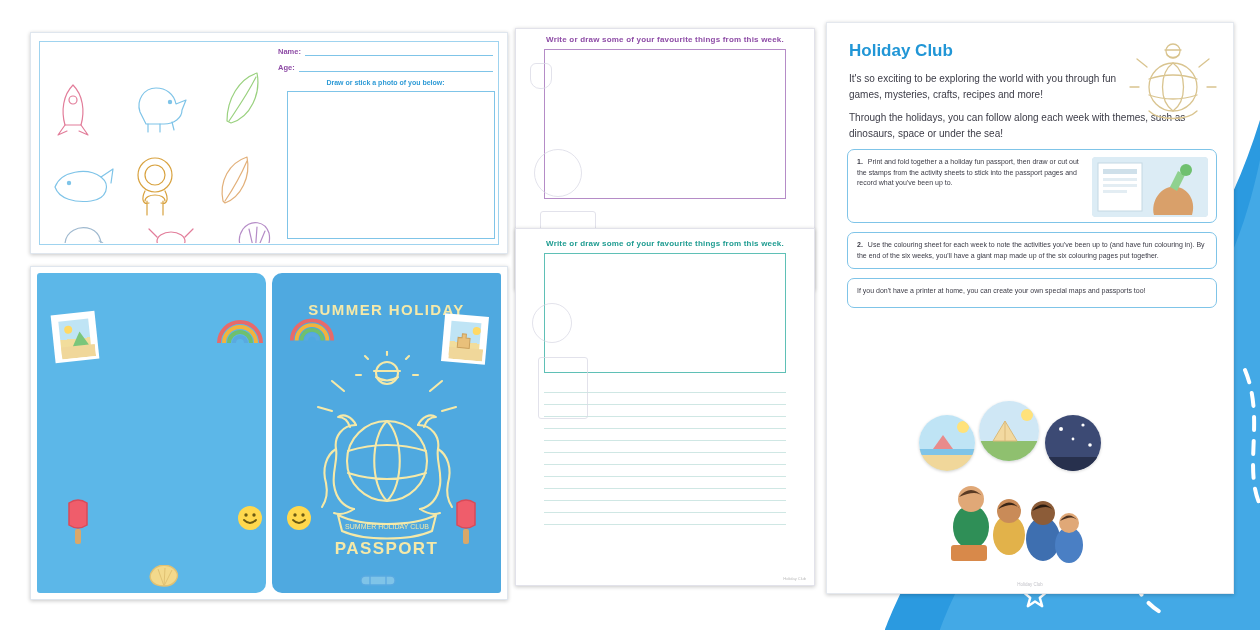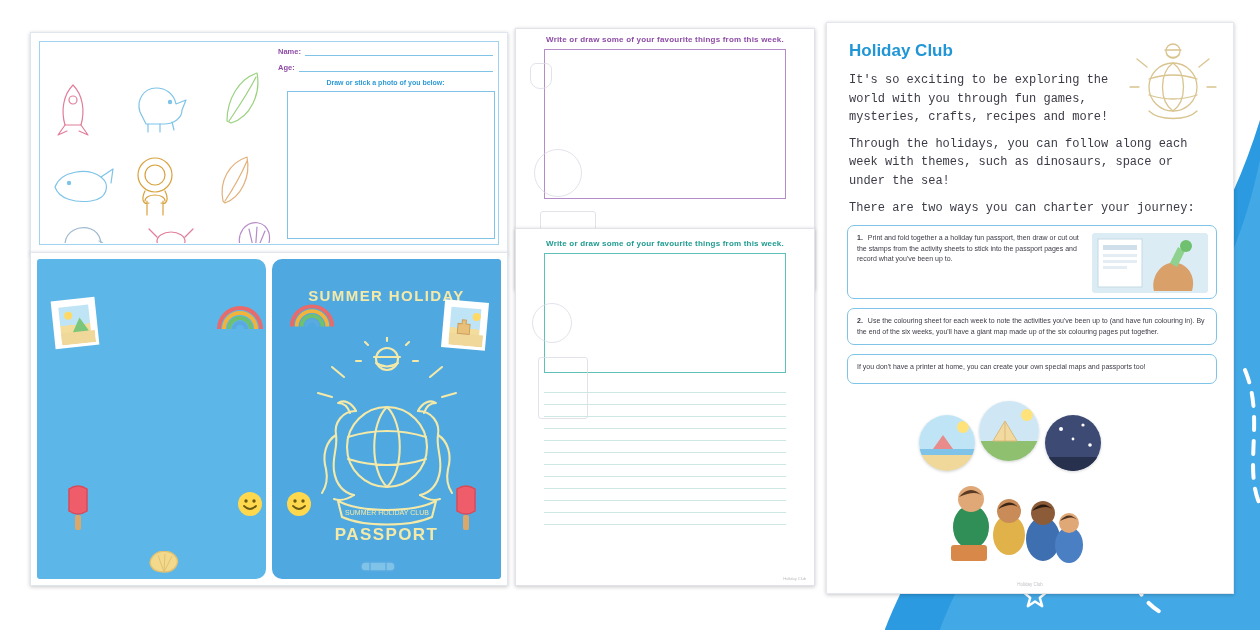--- a/index.html
+++ b/index.html
@@ -46,41 +46,41 @@
   .name-block { position:absolute; right:14px; top:14px; width:215px; font-size:7.5px; color:#2f9bd6; }
   .name-row { display:flex; align-items:flex-end; gap:4px; margin-bottom:7px; }
   .name-row .lbl { font-weight:bold; color:#8e4ca6; white-space:nowrap; }
   .name-row .line { flex:1; border-bottom:1.2px solid #7fc4e8; height:9px; }
   .photo-cap { text-align:center; font-size:7px; color:#2f9bd6; font-weight:bold; margin:4px 0 3px; }
   .photo-box { position:absolute; right:12px; top:58px; width:208px; height:148px; border:1.6px solid #7fc4e8; background:#fff; }
 
   .doodles { position:absolute; left:10px; top:10px; width:250px; height:200px; }
 
   
-  #sheet-passport { left:30px; top:252px; width:478px; height:334px; border:1px solid #dfe6ee; background:#fff; }
+  #sheet-passport { left:30px; top:266px; width:478px; height:334px; border:1px solid #dfe6ee; background:#fff; }
   .pp-pages { position:absolute; inset:6px; display:flex; gap:6px; }
   .pp-page { flex:1; border-radius:3px 10px 10px 3px; position:relative; overflow:hidden; }
   .pp-left  { background:#5cb7e8; }
   .pp-right { background:#4fa9e0; border-radius:10px 3px 3px 10px; }
 
   .pp-title { text-align:center; color:#f5e9a8; font-weight:bold; letter-spacing:1.4px; }
   .pp-top { font-size:15px; margin-top:28px; }
   .pp-bottom { font-size:17px; position:absolute; left:0; right:0; bottom:34px;margin-top:27px; }
 
   .crest { position:absolute; left:50%; top:78px; transform:translateX(-50%); }
 
   .stamp { position:absolute; width:40px; height:44px; background:#fff; border:2px dashed #ffffff; box-shadow:0 0 0 2px #ffffff; }
   .stamp .pic { position:absolute; inset:3px; }
 
   .emoji { position:absolute; }
 
   
   #sheet-info { left:826px; top:22px; width:408px; height:572px; border:1px solid #e4e8ee; }
   .info-title { color:#2196d6; font-size:17px; font-weight:bold; margin:18px 0 10px 22px; }
-  .info-p { font-size:12px; color:#3b3b46; line-height:1.55; margin:0 108px 8px 22px;font-family:Liberation Mono, monospace; }
+  .info-p { font-size:10px; color:#3b3b46; line-height:1.55; margin:0 108px 8px 22px; }
   .info-p.wide { margin-right:22px; }
   .callout { margin:0 16px 9px 20px; border:1.2px solid #7fc4e8; border-radius:7px; padding:7px 9px; font-size:7px; color:#3b3b46; line-height:1.5; position:relative; min-height:30px; }
   .callout .num { float:left; margin-right:5px; font-weight:bold; }
   .callout.with-pic { padding-right:130px; min-height:74px; }
   .callout-pic { position:absolute; right:8px; top:7px; width:116px; height:60px; border-radius:4px; overflow:hidden; background:#cfe3ef; }
 
   .photo-circle { position:absolute; border-radius:50%; overflow:hidden; box-shadow:0 1px 3px rgba(0,0,0,.18); }
 
   .info-footer { position:absolute; left:0; right:0; bottom:6px; text-align:center; font-size:4.5px; color:#c3c3c9; }
 </style>
@@ -326,21 +326,20 @@
         <path d="M48 22 C34 32 34 60 48 70 M48 22 C62 32 62 60 48 70 M24 38 q24 -8 48 0 M24 54 q24 8 48 0"></path>
         <circle cx="48" cy="10" r="7"></circle>
         <path d="M40 9 h16 M42 14 q6 5 12 0"></path>
         <path d="M22 26 l-10 -8 M74 26 l10 -8 M14 46 h-9 M82 46 h9"></path>
         <path d="M24 70 C34 80 62 80 72 70"></path>
       </g>
     </svg>
 
     <div class="info-p">It's so exciting to be exploring the world with you through fun games, mysteries, crafts, recipes and more!</div>
     <div class="info-p wide">Through the holidays, you can follow along each week with themes, such as dinosaurs, space or under the sea!</div>
-    <div class="info-p wide">There are two ways you can charter your journey:</div>
 
     <div class="callout with-pic">
       <span class="num">1.</span>
       <span>Print and fold together a a holiday fun passport, then draw or cut out the stamps from the activity sheets to stick into the passport pages and record what you've been up to.</span>
       <div class="callout-pic">
         <svg width="116" height="60" viewBox="0 0 116 60">
           <rect width="116" height="60" fill="#dcecf5"></rect>
           <rect x="6" y="6" width="44" height="48" fill="#ffffff" stroke="#c4d8e3"></rect>
           <rect x="11" y="12" width="34" height="5" fill="#cfe0ea"></rect>
           <rect x="11" y="21" width="34" height="3" fill="#e3edf3"></rect>

